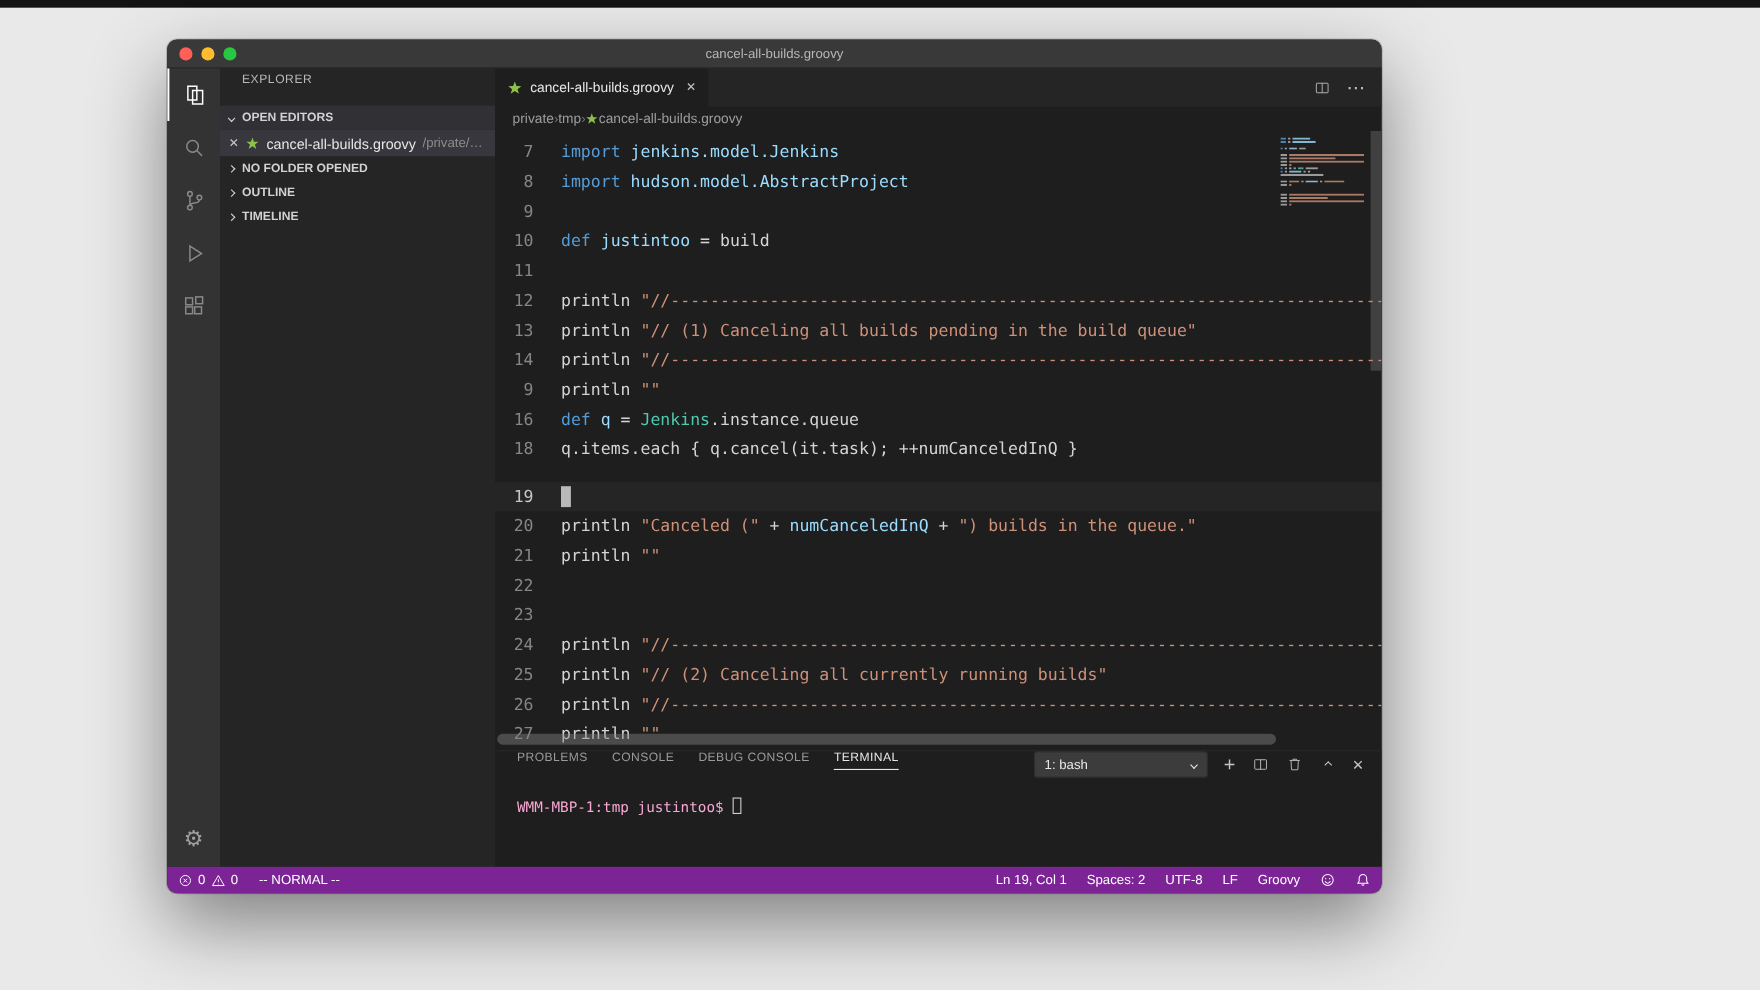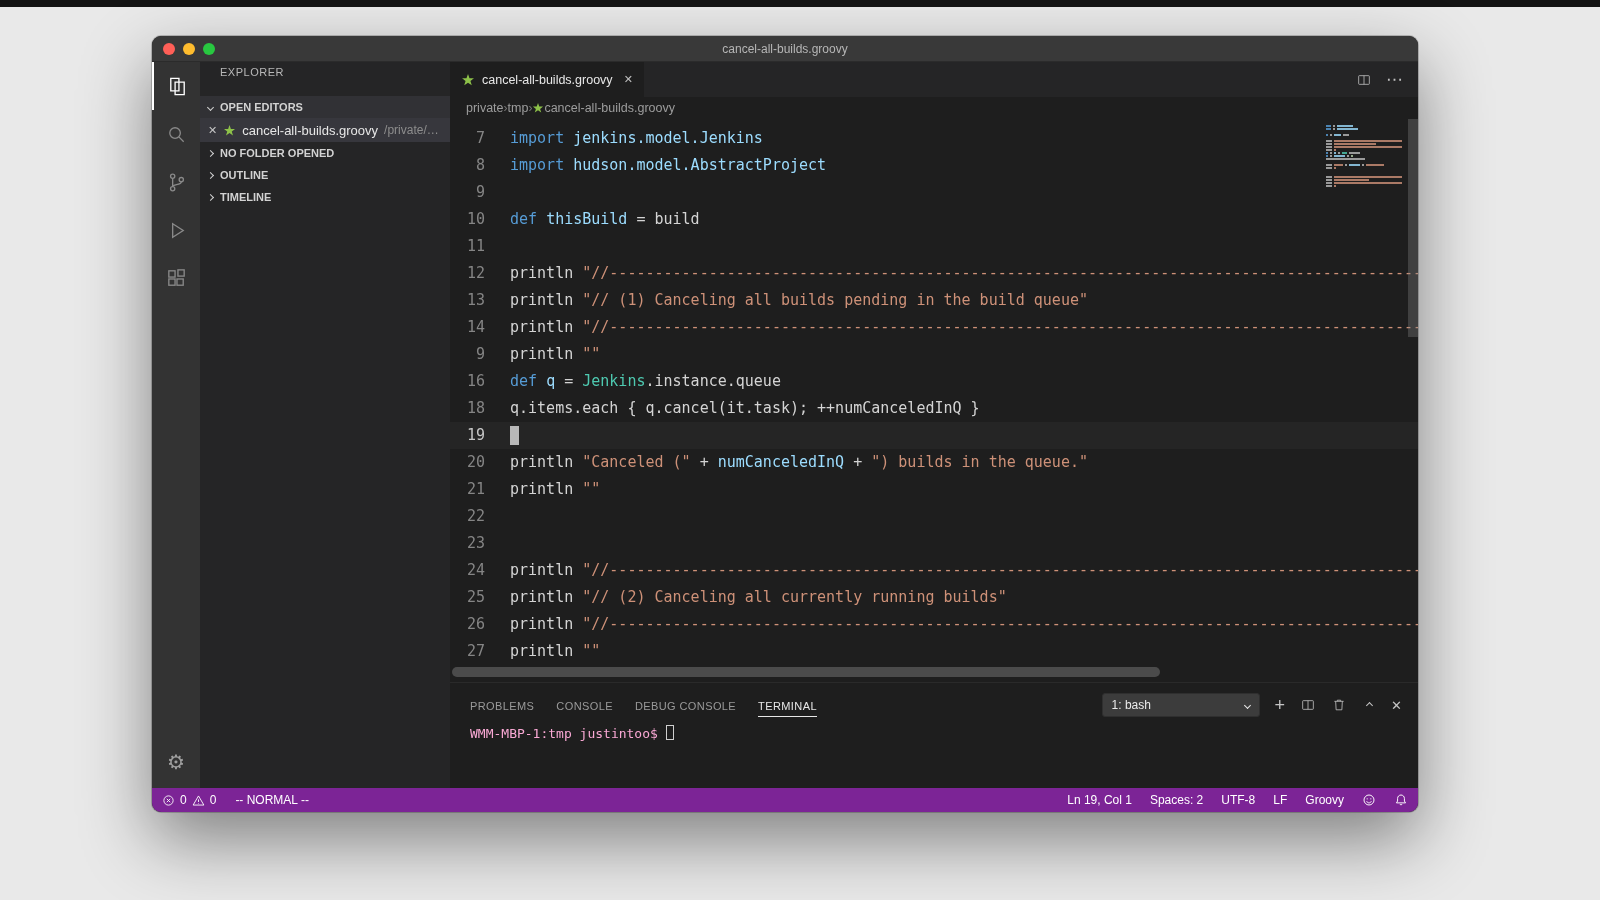--- a/index.html
+++ b/index.html
@@ -3,21 +3,21 @@
 <meta charset="utf-8">
 <style>
   * { margin:0; padding:0; box-sizing:border-box; }
   html,body { width:1600px; height:900px; overflow:hidden; }
   body { background:#e9e9e9; font-family:"Liberation Sans", sans-serif; }
 
   .stage { position:relative; width:1600px; height:900px; background:#e9e9e9; }
   .top-strip { position:absolute; top:0; left:0; width:1600px; height:7px; background:#141414; }
 
   .window {
-    position:absolute; left:152px; top:36px; width:1266px; height:776px;
+    position:absolute; left:152px; top:36px; width:1104px; height:776px;
     background:#1e1e1e; border-radius:9px; overflow:hidden;
     box-shadow:0 28px 70px rgba(0,0,0,.45), 0 0 0 1px rgba(0,0,0,.2);
     display:flex; flex-direction:column;
   }
 
   
   .titlebar { position:relative; height:26px; background:#393939; flex:0 0 auto; border-bottom:1px solid #2b2b2b; }
   .lights { position:absolute; left:11px; top:7px; display:flex; gap:8px; }
   .light { width:12px; height:12px; border-radius:50%; display:inline-block; }
   .light.red { background:#ff5f57; }
@@ -65,21 +65,21 @@
   .ellipsis-icon { font-size:17px; letter-spacing:1px; cursor:pointer; }
 
   .breadcrumb { height:22px; display:flex; align-items:center; gap:0; padding-left:16px; font-size:12.5px; color:#9d9d9d; flex:0 0 auto; }
   .breadcrumb .sep { color:#767676; font-size:12px; }
   .breadcrumb .star { width:12px; height:12px; }
   .crumb { cursor:pointer; }
 
   
   .code-area { position:relative; flex:1; min-height:0; overflow:hidden; font-family:"DejaVu Sans Mono", monospace; font-size:15px; padding-top:6px; }
   .code-line { display:flex; height:27px; line-height:27px; white-space:pre; }
-  .code-line.cur { background:rgba(255,255,255,.035); }
+  .code-line.cur { background:rgba(255,255,255,.035);margin-top:16px; }
   .ln { width:60px; flex:0 0 auto; padding-right:25px; text-align:right; color:#858585; user-select:none; }
   .code-line.cur .ln { color:#c6c6c6; }
   .lc { position:relative; flex:1; overflow:hidden; }
   .block-cursor { position:absolute; left:0; top:4px; width:9px; height:19px; background:#b9b9b9; }
   .tk-kw { color:var(--tk-kw,#569cd6); }
   .tk-var { color:var(--tk-var,#9cdcfe); }
   .tk-str { color:var(--tk-str,#ce9178); }
   .tk-num { color:var(--tk-num,#b5cea8); }
   .tk-cls { color:var(--tk-cls,#4ec9b0); }
   .tk-pl { color:var(--tk-fg,#d4d4d4); }
@@ -92,21 +92,21 @@
   .mm-str { background:var(--tk-str,#ce9178); }
   .mm-num { background:var(--tk-num,#b5cea8); }
   .mm-cls { background:var(--tk-cls,#4ec9b0); }
   .mm-pl { background:#b9b9b9; }
 
   .vscroll { position:absolute; top:0; right:0; width:10px; height:218px; background:rgba(130,130,130,.35); }
   .hscroll { position:absolute; left:2px; bottom:5px; width:708px; height:10px; border-radius:5px; background:rgba(130,130,130,.45); }
 
   
   .panel { height:106px; flex:0 0 auto; background:#1e1e1e; border-top:1px solid #2a2a2a; display:flex; flex-direction:column; }
-  .panel-header { height:34px; display:flex; align-items:flex-end; padding-left:20px; flex:0 0 auto; }
+  .panel-header { height:34px; display:flex; align-items:flex-start; padding-left:20px; flex:0 0 auto; }
   .panel-tabs { display:flex; align-items:center; gap:22px; }
   .panel-tab { font-size:11px; letter-spacing:.4px; color:#9a9a9a; cursor:pointer; padding-bottom:5px; }
   .panel-tab.active { color:#e7e7e7; border-bottom:1px solid #e7e7e7; padding-bottom:4px; }
   .panel-actions { margin-left:auto; display:flex; align-items:center; gap:15px; padding-right:16px; color:#c5c5c5; }
   .shell-select { width:158px; height:24px; background:#3c3c3c; border:1px solid #2f2f2f; border-radius:3px; display:flex; align-items:center; justify-content:space-between; padding:0 9px; font-size:12px; color:#eaeaea; cursor:pointer; }
   .panel-actions svg { width:16px; height:16px; stroke:currentColor; fill:none; stroke-width:1.2; }
   .plus-icon { font-size:18px; font-weight:300; cursor:pointer; line-height:1; }
   .close-icon { font-size:13px; cursor:pointer; }
   .chev-btn { display:flex; align-items:center; justify-content:center; width:14px; height:14px; cursor:pointer; }
   .terminal-body { flex:1; padding:8px 0 0 20px; font-family:"DejaVu Sans Mono", monospace; font-size:13px; color:#f9a8d4; }
@@ -239,21 +239,21 @@
               <path d="M8 1.2 9.7 6 14.8 6.1 10.8 9.2 12.3 14.1 8 11.1 3.7 14.1 5.2 9.2 1.2 6.1 6.3 6 Z"></path>
             </svg>
           <span class="crumb">cancel-all-builds.groovy</span>
         </div>
 
         <div class="code-area">
           <div id="code-lines">
               <div class="code-line"><span class="ln">7</span><span class="lc"><span class="tk-kw">import</span><span class="tk-pl"> </span><span class="tk-var">jenkins.model.Jenkins</span></span></div>
               <div class="code-line"><span class="ln">8</span><span class="lc"><span class="tk-kw">import</span><span class="tk-pl"> </span><span class="tk-var">hudson.model.AbstractProject</span></span></div>
               <div class="code-line"><span class="ln">9</span><span class="lc"></span></div>
-              <div class="code-line"><span class="ln">10</span><span class="lc"><span class="tk-kw">def</span><span class="tk-pl"> </span><span class="tk-var">thisBuild</span><span class="tk-pl"> = build</span></span></div>
+              <div class="code-line"><span class="ln">10</span><span class="lc"><span class="tk-kw">def</span><span class="tk-pl"> </span><span class="tk-var">justintoo</span><span class="tk-pl"> = build</span></span></div>
               <div class="code-line"><span class="ln">11</span><span class="lc"></span></div>
               <div class="code-line"><span class="ln">12</span><span class="lc"><span class="tk-pl">println </span><span class="tk-str">"//---------------------------------------------------------------------------------------------------------</span></span></div>
               <div class="code-line"><span class="ln">13</span><span class="lc"><span class="tk-pl">println </span><span class="tk-str">"// (1) Canceling all builds pending in the build queue"</span></span></div>
               <div class="code-line"><span class="ln">14</span><span class="lc"><span class="tk-pl">println </span><span class="tk-str">"//---------------------------------------------------------------------------------------------------------</span></span></div>
               <div class="code-line"><span class="ln">9</span><span class="lc"><span class="tk-pl">println </span><span class="tk-str">""</span></span></div>
               <div class="code-line"><span class="ln">16</span><span class="lc"><span class="tk-kw">def</span><span class="tk-pl"> </span><span class="tk-var">q</span><span class="tk-pl"> = </span><span class="tk-cls">Jenkins</span><span class="tk-pl">.instance.queue</span></span></div>
               <div class="code-line"><span class="ln">18</span><span class="lc"><span class="tk-pl">q.items.each { q.cancel(it.task); ++numCanceledInQ }</span></span></div>
               <div class="code-line cur"><span class="ln">19</span><span class="lc"><span class="block-cursor"></span></span></div>
               <div class="code-line"><span class="ln">20</span><span class="lc"><span class="tk-pl">println </span><span class="tk-str">"Canceled ("</span><span class="tk-pl"> + </span><span class="tk-var">numCanceledInQ</span><span class="tk-pl"> + </span><span class="tk-str">") builds in the queue."</span></span></div>
               <div class="code-line"><span class="ln">21</span><span class="lc"><span class="tk-pl">println </span><span class="tk-str">""</span></span></div>

